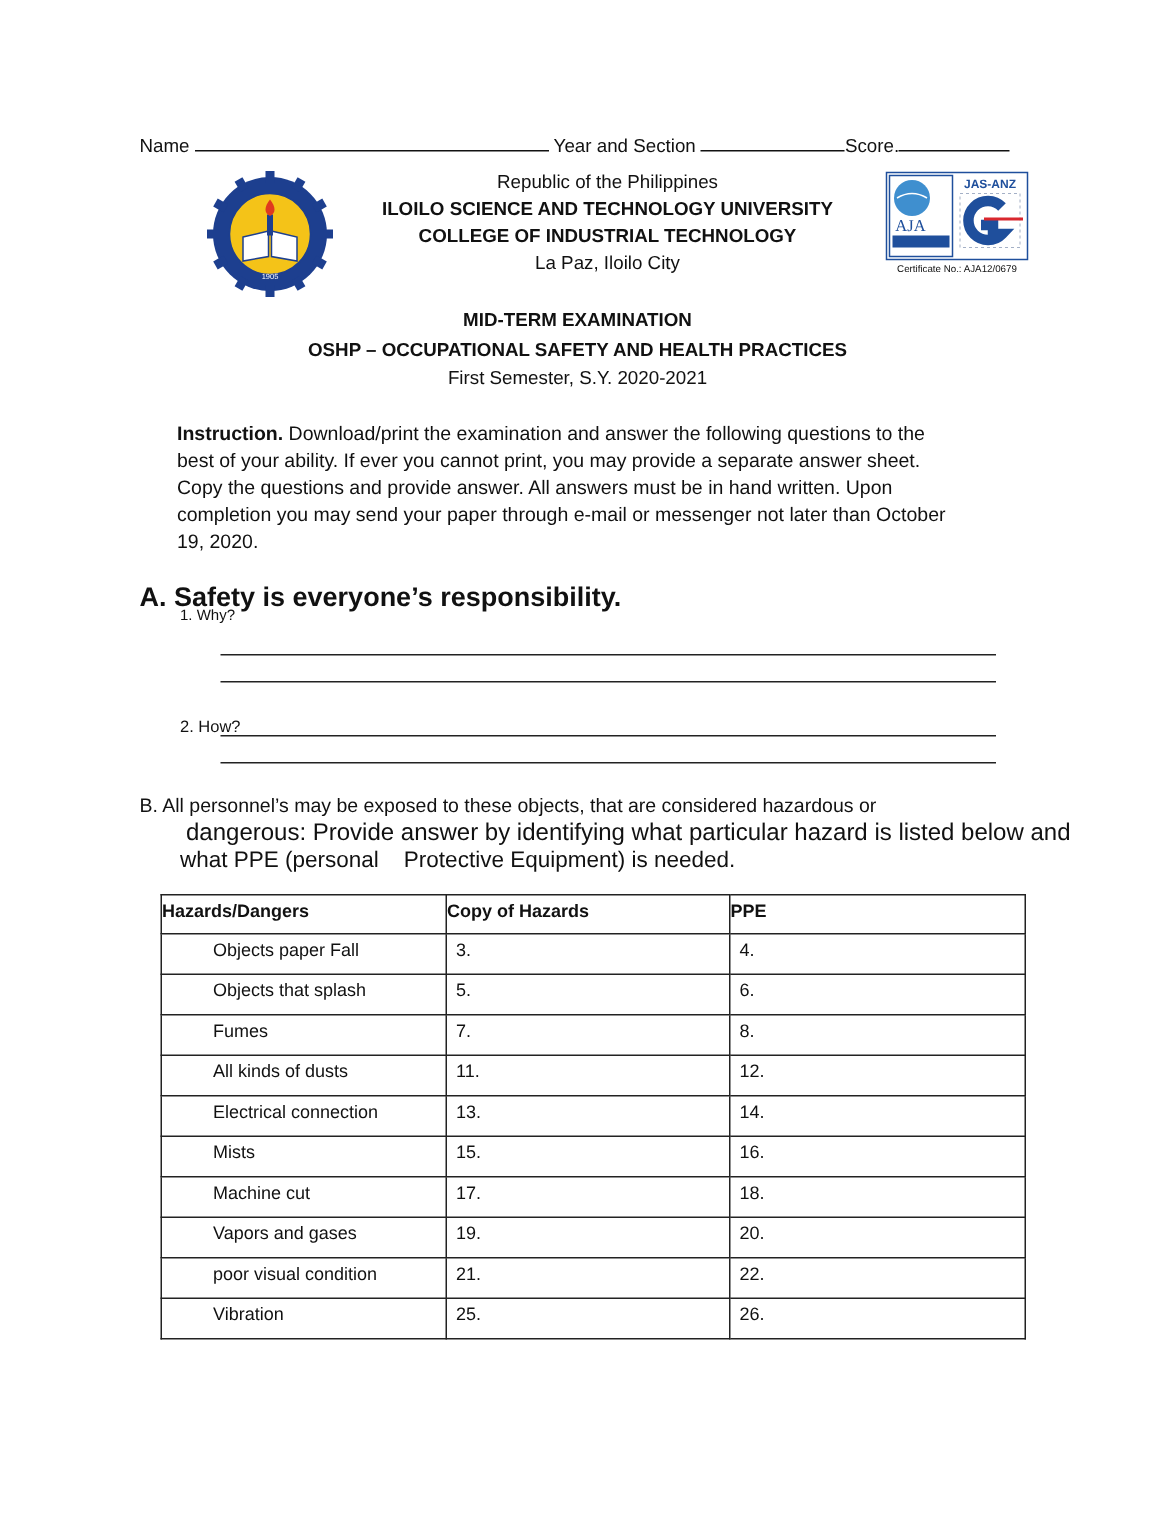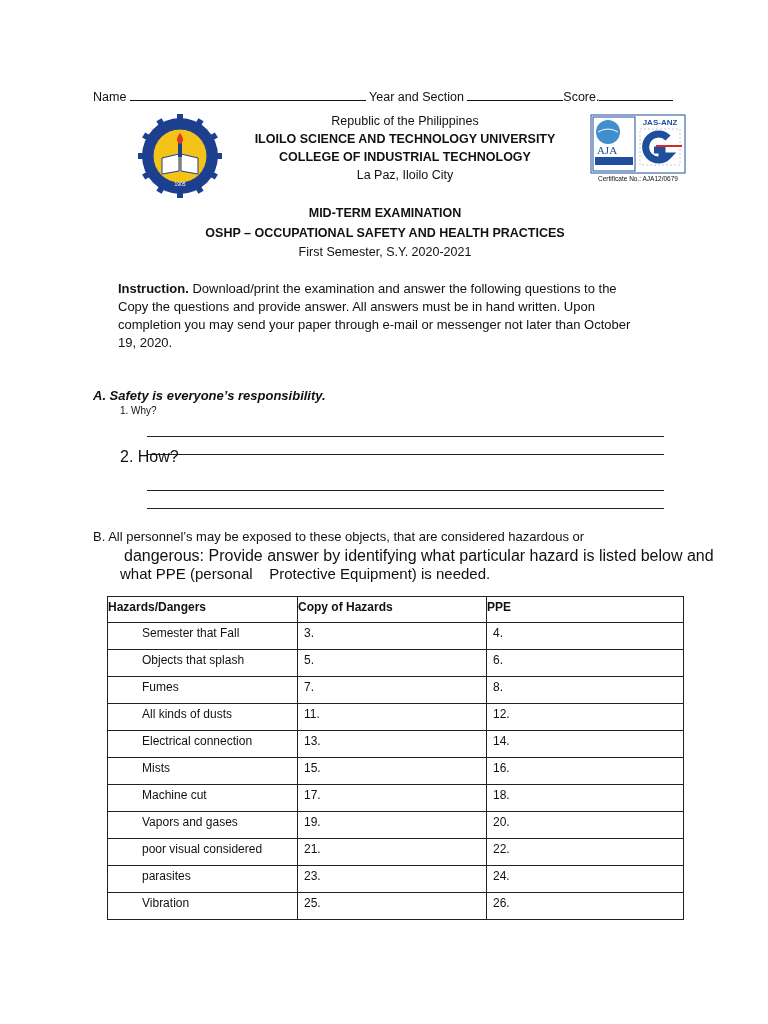--- a/index.html
+++ b/index.html
@@ -89,30 +89,31 @@
     <text x="48" y="67" font-size="6.5" text-anchor="middle" fill="#111" font-family="Liberation Sans, sans-serif">Certificate No.: AJA12/0679</text>
   </svg>
 </div>
 
 <div class="abs title-block fs13 b" style="top:206px;">MID-TERM  EXAMINATION</div>
 <div class="abs title-block fs13 b" style="top:226px;">OSHP – OCCUPATIONAL SAFETY AND HEALTH PRACTICES</div>
 <div class="abs title-block fs13" style="top:245px;">First Semester, S.Y. 2020-2021</div>
 
 <div class="abs para" style="top:280px;">
   <span class="para-line"><b>Instruction.</b><span> Download/print the examination and answer the following questions to the</span></span>
+  <span class="para-line">best of your ability.  If ever you cannot print, you may provide a separate answer sheet.</span>
   <span class="para-line">Copy the questions and provide answer.  All answers must be in hand written.  Upon</span>
   <span class="para-line">completion you may send your paper through e-mail or messenger not later than October</span>
   <span class="para-line">19, 2020.</span>
 </div>
 
-<div class="abs b" style="left:93px; top:388px; font-size:13px;font-style:italic;">A.  Safety is everyone’s responsibility.</div>
+<div class="abs b" style="left:93px; top:388px; font-size:18px;">A.  Safety is everyone’s responsibility.</div>
 <div class="abs" style="left:120px; top:405px; font-size:10px;">1. Why?</div>
 <div class="abs ans-line" style="left:147px; top:436px; width:517px;"></div>
 <div class="abs ans-line" style="left:147px; top:454px; width:517px;"></div>
-<div class="abs" style="left:120px; top:448px; font-size:16px;">2. How?</div>
+<div class="abs" style="left:120px; top:479px; font-size:11px;">2. How?</div>
 <div class="abs ans-line" style="left:147px; top:490px; width:517px;"></div>
 <div class="abs ans-line" style="left:147px; top:508px; width:517px;"></div>
 
 <div class="abs" style="left:93px; top:529px; font-size:13px; white-space:nowrap;">B.  All personnel’s may be exposed to these objects, that are considered hazardous or</div>
 <div class="abs" style="left:124px; top:547px; font-size:16px; white-space:nowrap;">dangerous: Provide answer by identifying what particular hazard is listed below and</div>
 <div class="abs" style="left:120px; top:565px; font-size:15px; white-space:pre;">what PPE (personal    Protective Equipment) is needed.</div>
 
 <table class="hz">
   <colgroup>
       <col style="width:190px">
@@ -121,21 +122,21 @@
     </colgroup>
   <thead>
     <tr>
       <th>Hazards/Dangers</th>
       <th>Copy of Hazards</th>
       <th>PPE</th>
     </tr>
   </thead>
   <tbody>
     <tr>
-      <td class="hz-name">Semester that Fall</td>
+      <td class="hz-name">Objects paper Fall</td>
       <td>3.</td>
       <td>4.</td>
     </tr>
     <tr>
       <td class="hz-name">Objects that splash</td>
       <td>5.</td>
       <td>6.</td>
     </tr>
     <tr>
       <td class="hz-name">Fumes</td>
@@ -161,28 +162,23 @@
       <td class="hz-name">Machine cut</td>
       <td>17.</td>
       <td>18.</td>
     </tr>
     <tr>
       <td class="hz-name">Vapors and gases</td>
       <td>19.</td>
       <td>20.</td>
     </tr>
     <tr>
-      <td class="hz-name">poor visual considered</td>
+      <td class="hz-name">poor visual condition</td>
       <td>21.</td>
       <td>22.</td>
-    </tr>
-    <tr>
-      <td class="hz-name">parasites</td>
-      <td>23.</td>
-      <td>24.</td>
     </tr>
     <tr>
       <td class="hz-name">Vibration</td>
       <td>25.</td>
       <td>26.</td>
     </tr>
   </tbody>
 </table>
 
 </body></html>

